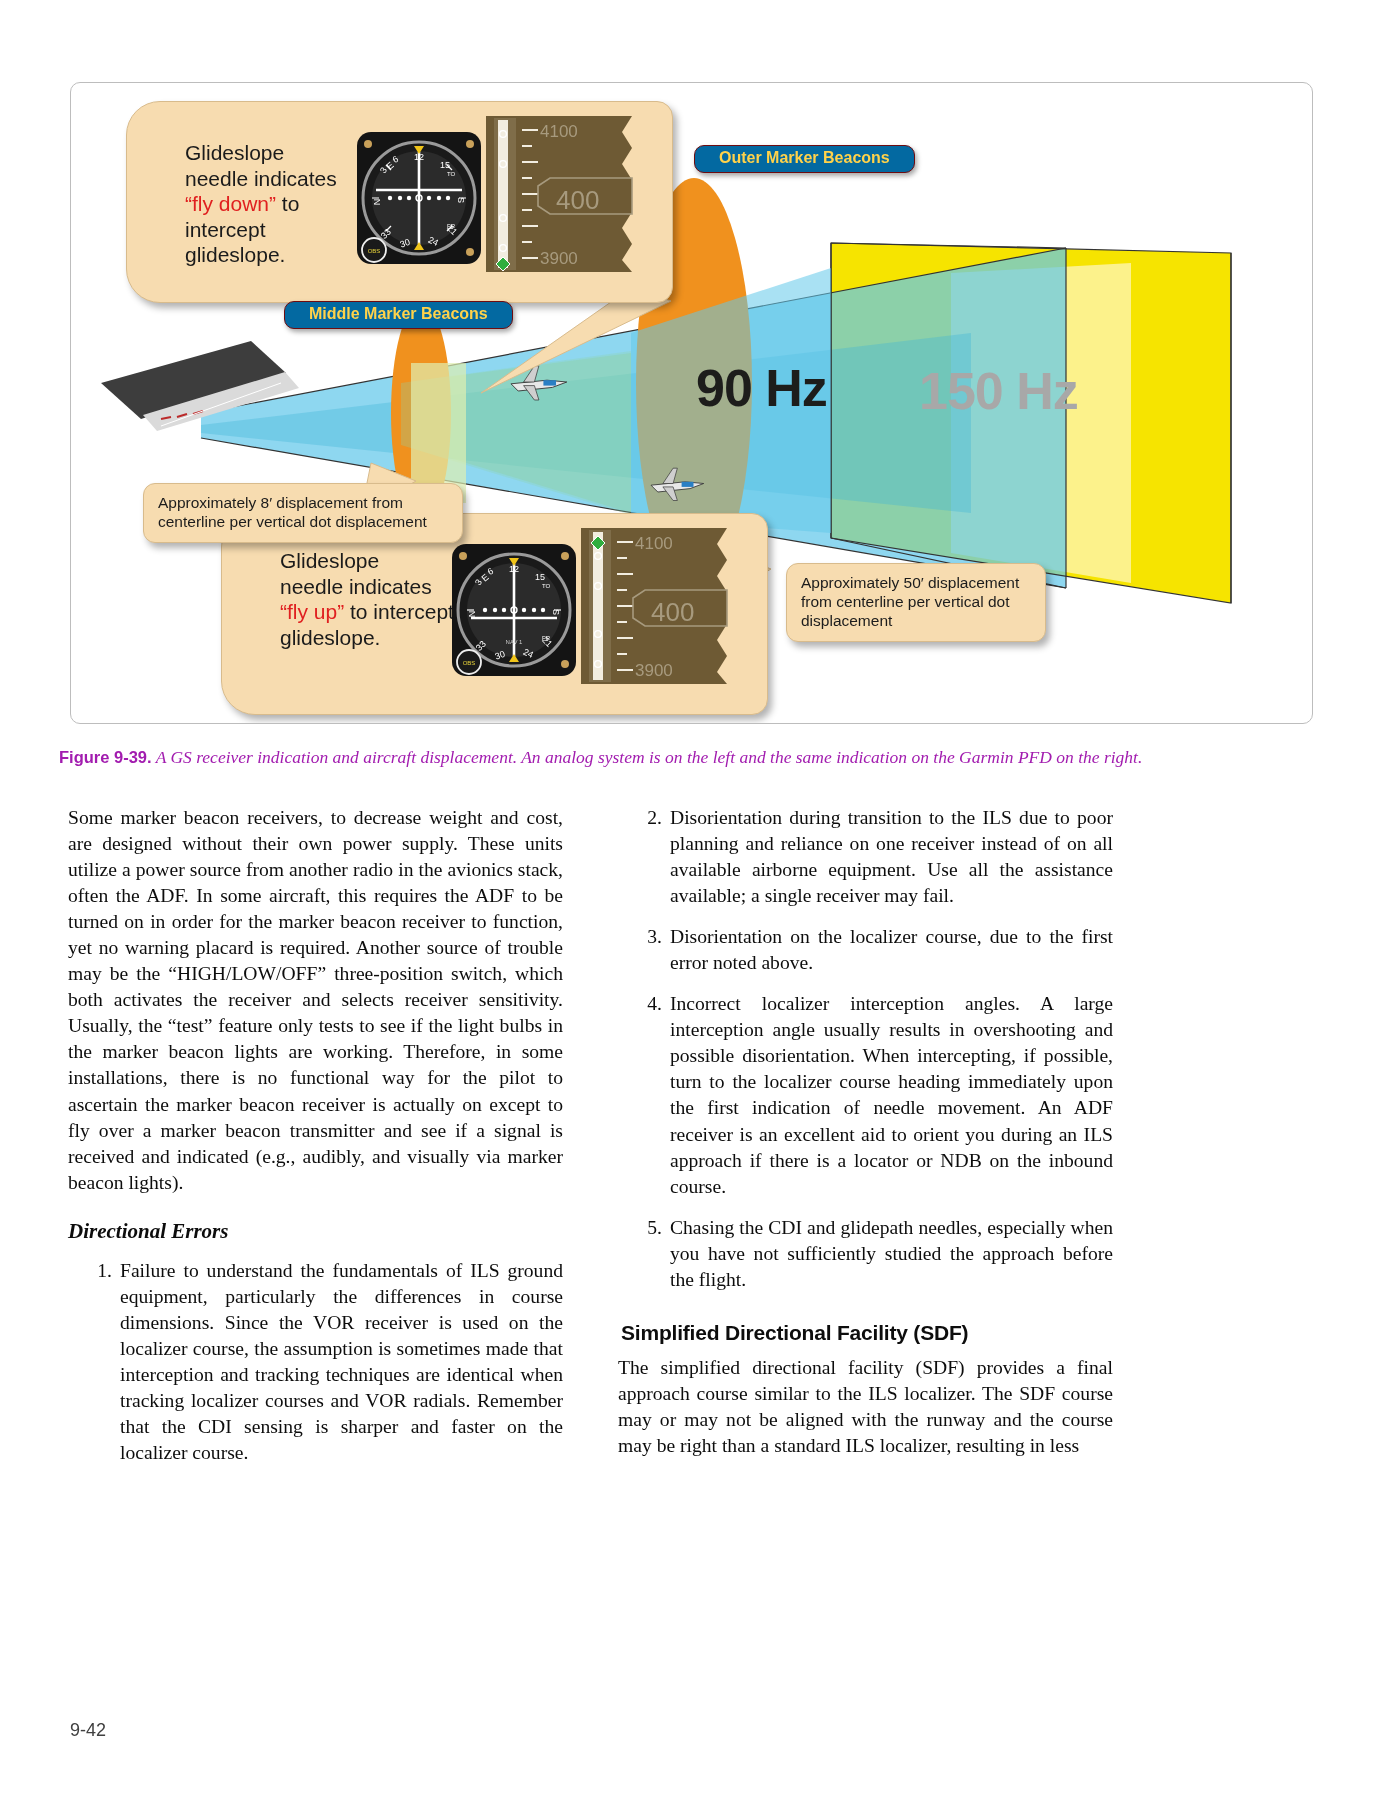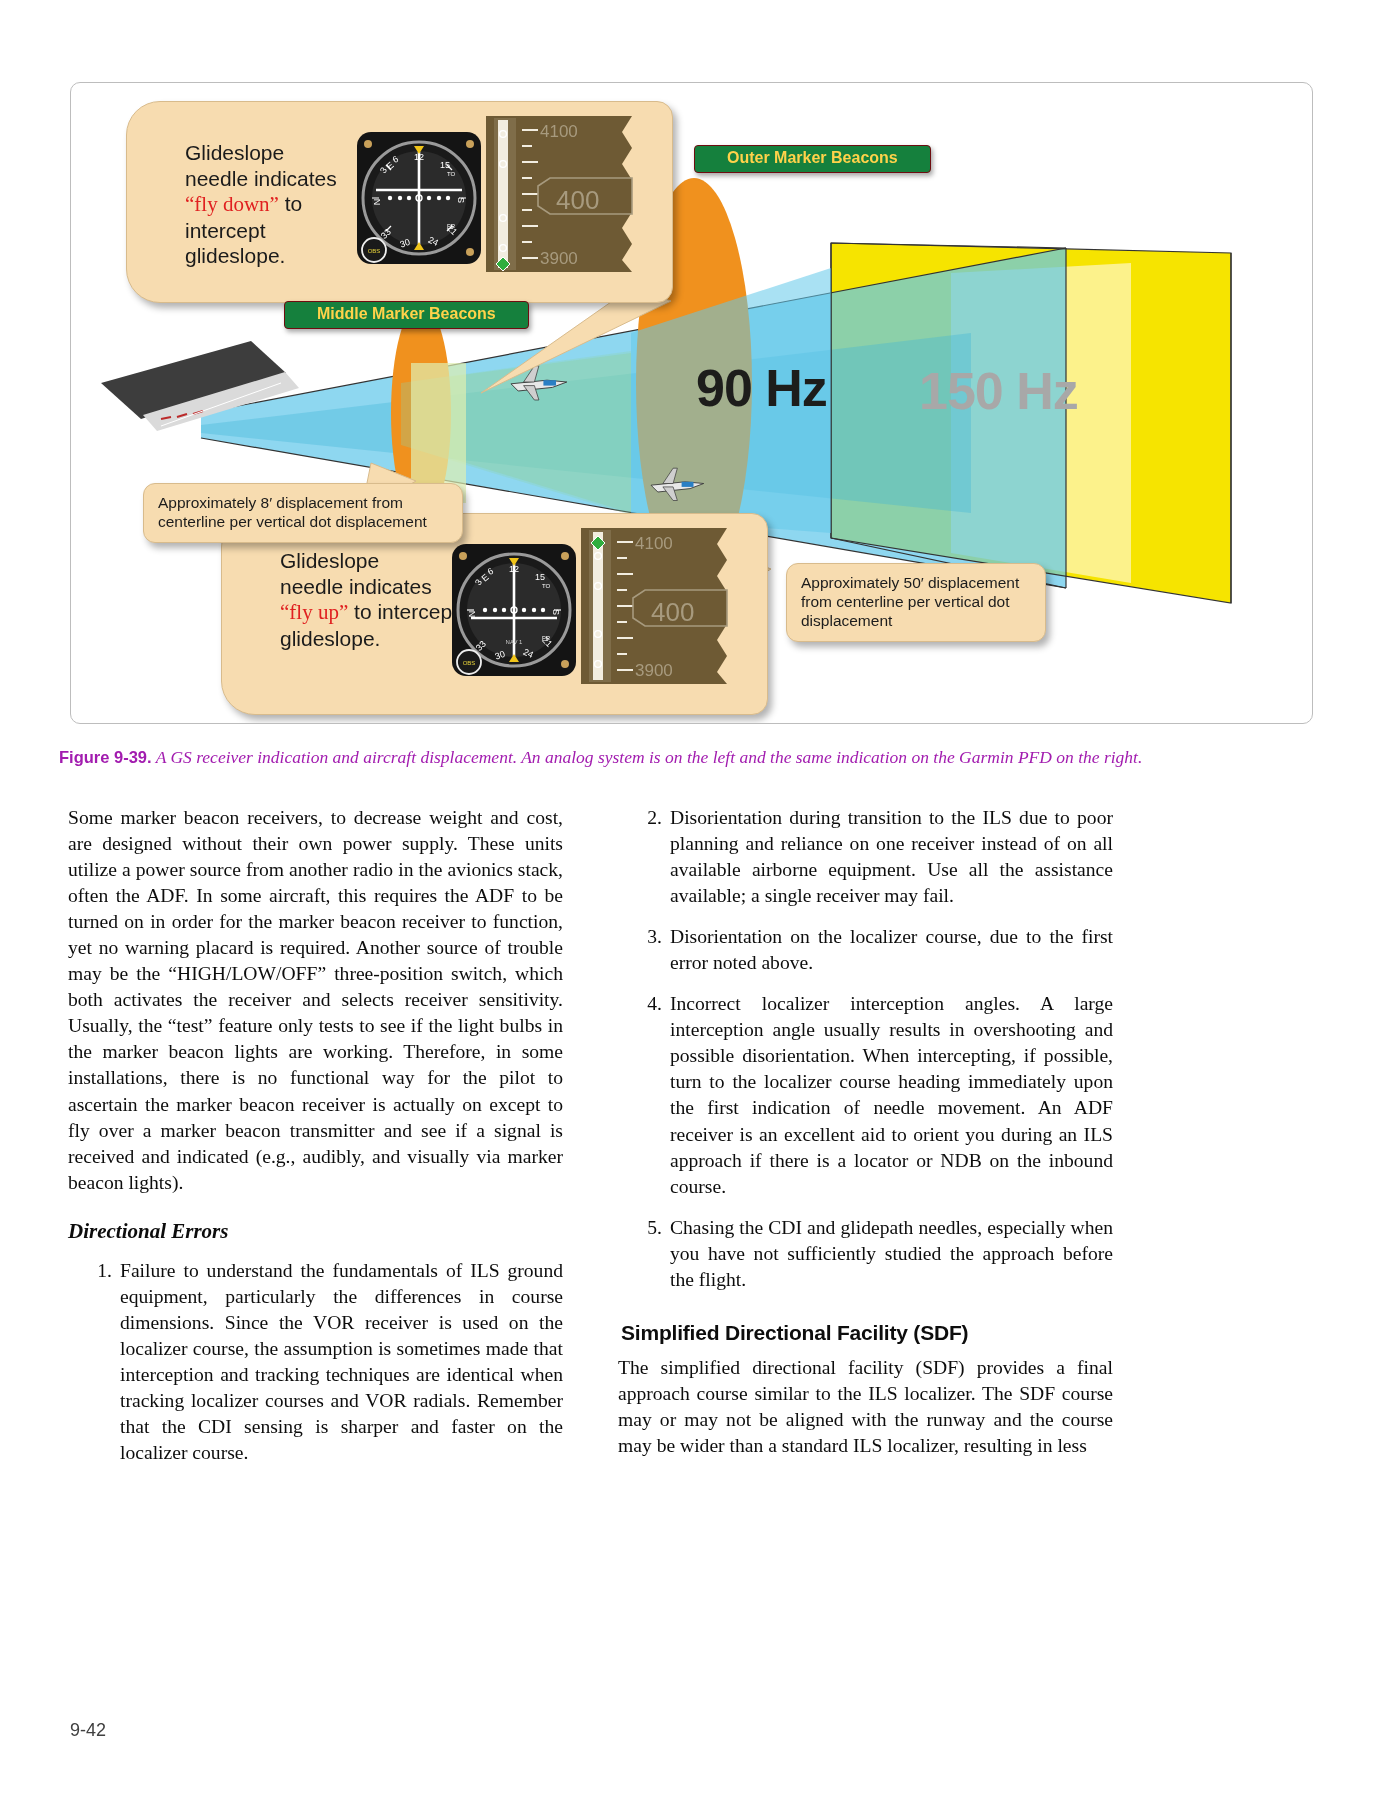--- a/index.html
+++ b/index.html
@@ -29,29 +29,29 @@
     left:55px;top:18px;width:545px;height:200px;border-radius:34px 16px 16px 34px;
   }
   .co-big-bot{
     left:150px;top:430px;width:545px;height:200px;border-radius:34px 16px 16px 34px;
   }
   .gs-text{
     position:absolute;left:58px;top:38px;width:205px;
     font-family:"Liberation Sans", sans-serif;
     font-size:21px;line-height:1.22;color:#1b1b1b;
   }
-  .gs-text .red{color:#e02020;font-family:Liberation Serif, serif;}
+  .gs-text .red{color:#e02020;}
   .co-disp{left:72px;top:400px;width:290px;border-radius:12px;}
   .co-50{left:715px;top:480px;width:230px;border-radius:12px;}
 
   
   .pill{
-    position:absolute;background:#15803d;color:#ffd24a;
+    position:absolute;background:#0369a1;color:#ffd24a;
     font-family:"Liberation Sans", sans-serif;font-weight:600;
-    border-radius:4px;padding:3px 32px 5px;font-size:16px;white-space:nowrap;
+    border-radius:10px;padding:3px 24px 5px;font-size:16px;white-space:nowrap;
     box-shadow:2px 3px 5px rgba(0,0,0,.35);border:1px solid #6e0c10;
   }
   .pill-mm{left:213px;top:218px;}
   .pill-om{left:623px;top:62px;}
 
   
   .hz{
     position:absolute;font-family:"Liberation Sans", sans-serif;
     font-weight:700;font-style:normal;letter-spacing:-1px;
   }
@@ -398,17 +398,17 @@
       <li>
         <span class="mk">4.</span>
         <span>Incorrect localizer interception angles. A large interception angle usually results in overshooting and possible disorientation. When intercepting, if possible, turn to the localizer course heading immediately upon the first indication of needle movement. An ADF receiver is an excellent aid to orient you during an ILS approach if there is a locator or NDB on the inbound course.</span>
       </li>
       <li>
         <span class="mk">5.</span>
         <span>Chasing the CDI and glidepath needles, especially when you have not sufficiently studied the approach before the flight.</span>
       </li>
     </ol>
     <div class="subhead-sans">Simplified Directional Facility (SDF)</div>
-    <p>The simplified directional facility (SDF) provides a final approach course similar to the ILS localizer. The SDF course may or may not be aligned with the runway and the course may be wider than a standard ILS localizer, resulting in less</p>
+    <p>The simplified directional facility (SDF) provides a final approach course similar to the ILS localizer. The SDF course may or may not be aligned with the runway and the course may be right than a standard ILS localizer, resulting in less</p>
   </div>
 
   <div class="folio">9-42</div>
 </div>
 
 </body></html>

